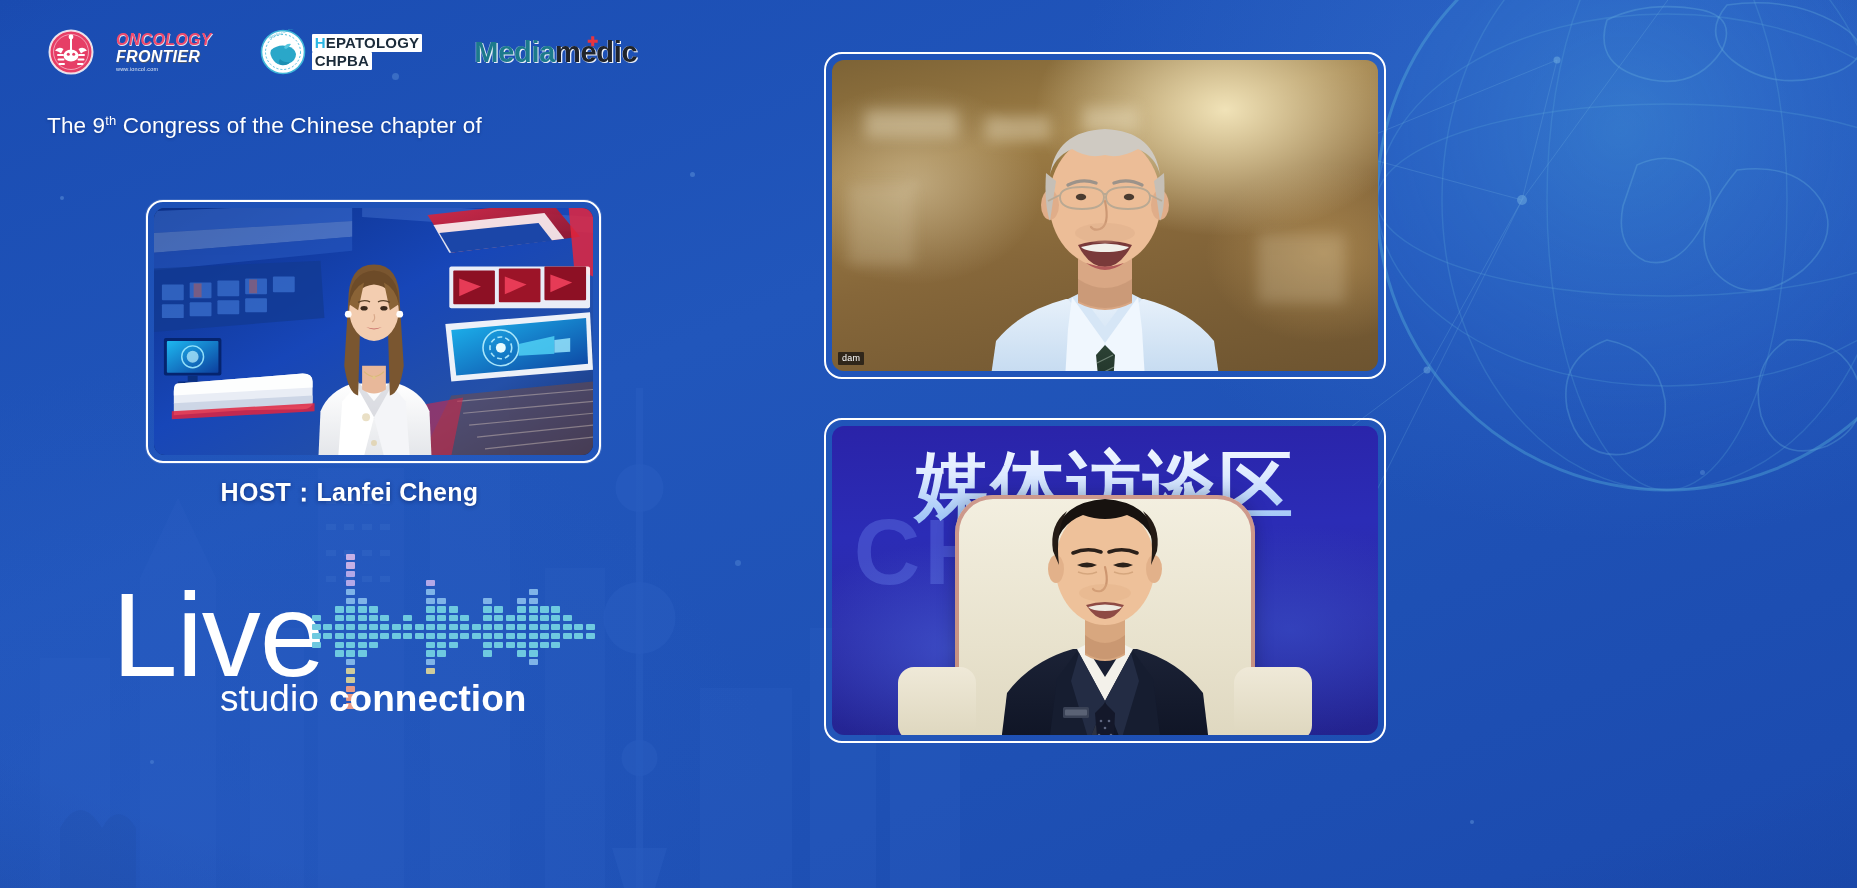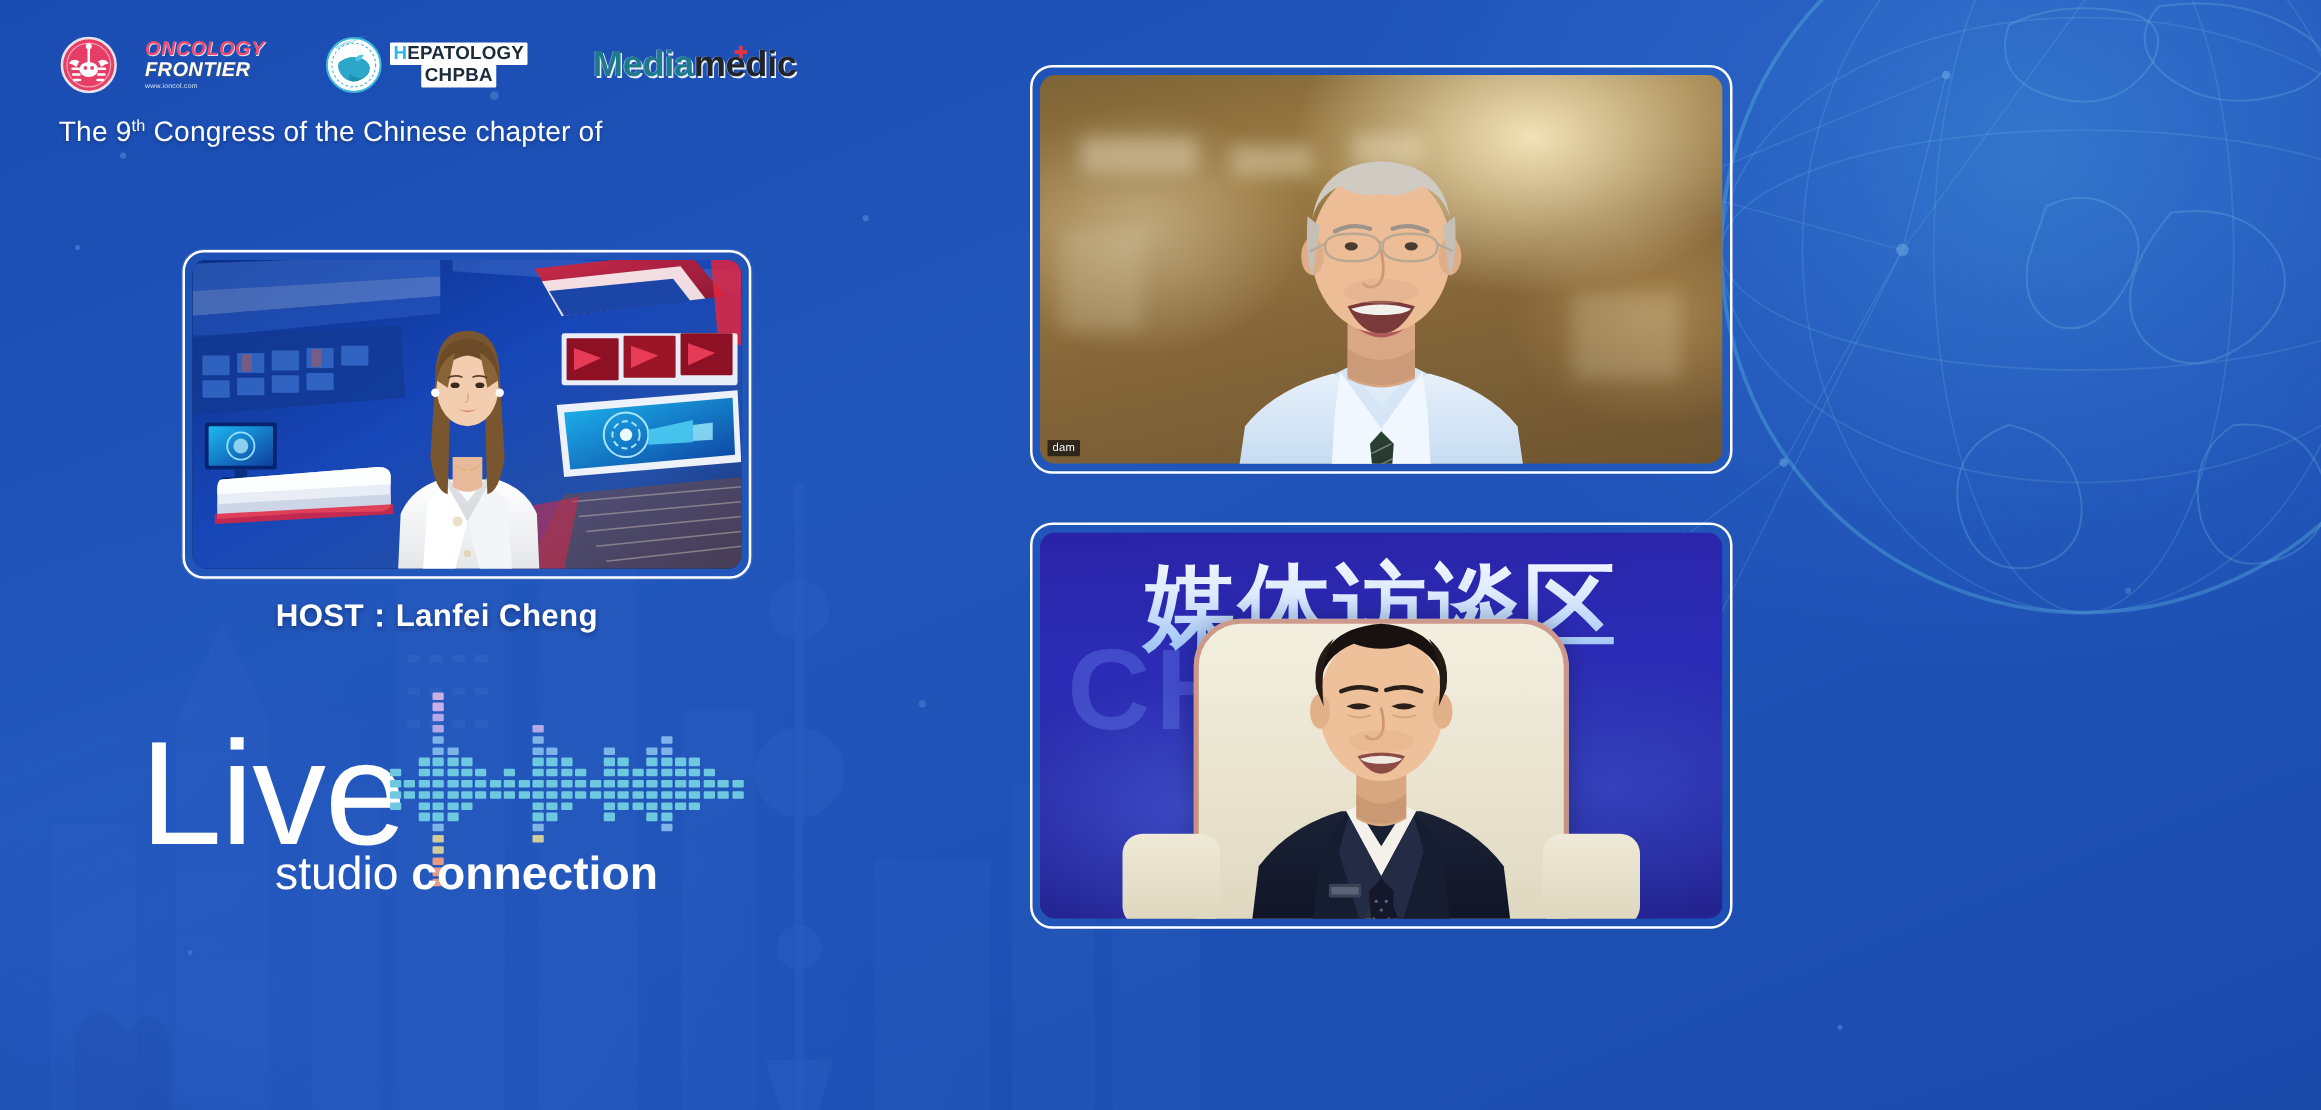--- a/index.html
+++ b/index.html
@@ -43,38 +43,38 @@
   .onc-mark { width:46px; height:46px; position:relative; }
   .onc-txt { line-height:1; }
   .onc-t1 { font-size:16px; font-weight:bold; font-style:italic; color:#ef4b6e; letter-spacing:0.3px;
             text-shadow:0.6px 0.6px 0 rgba(255,255,255,.85); }
   .onc-t2 { font-size:16px; font-weight:bold; font-style:italic; color:#ffffff; letter-spacing:0.3px;
             text-shadow:0.6px 0.6px 0 rgba(90,90,90,.8); margin-top:1px; }
   .onc-url { font-size:5.5px; color:#d9e4f2; letter-spacing:0.2px; margin-top:2px; }
 
   .logo-hep { display:flex; align-items:center; gap:6px; margin-left:48px; }
   .hep-mark { width:46px; height:46px; position:relative; }
-  .hep-txt { line-height:1.05;text-align:center; }
+  .hep-txt { line-height:1.05; }
   .hep-t1 { font-size:15px; font-weight:bold; letter-spacing:0.2px; }
   .hep-t1 .h { color:#2bb7e5; }
   .hep-t1 .rest { color:#1b2b3a; }
   .hep-t2 { font-size:15px; font-weight:bold; color:#1b2b3a; letter-spacing:0.2px; }
   .hep-chip { background:#ffffff; padding:1px 3px; border-radius:1px; display:inline-block; }
 
   .logo-med { margin-left:52px; position:relative; }
   .med-word { font-family:Liberation Sans, sans-serif; font-size:29px; font-weight:bold; letter-spacing:-0.3px;
               line-height:1; white-space:nowrap;
               text-shadow: 1.2px 1.2px 0 rgba(255,255,255,.9), -0.5px -0.5px 0 rgba(255,255,255,.55); text-align: right; }
   .med-a { color:#1c7a8c; }
   .med-b { color:#20242b; }
   .med-cross { position:absolute; color:#e8343f; font-size:13px; font-weight:bold; line-height:1; }
 
   
   #congress-title {
-    position:absolute; left:47px; top:92px; width:700px;
+    position:absolute; left:47px; top:112px; width:700px;
     color:#ffffff; font-size:22.5px; line-height:1.28; font-weight:400; letter-spacing:0.15px;
     text-shadow:0 1px 3px rgba(0,20,70,.35);
   }
   #congress-title sup { font-size:13px; vertical-align:super; }
 
   
   #host-frame {
     position:absolute; left:122px; top:200px; width:455px; height:263px;
     border:2.2px solid #ffffff; border-radius:17px; padding:6px;
     box-shadow:0 0 0 1px rgba(255,255,255,0.12);

